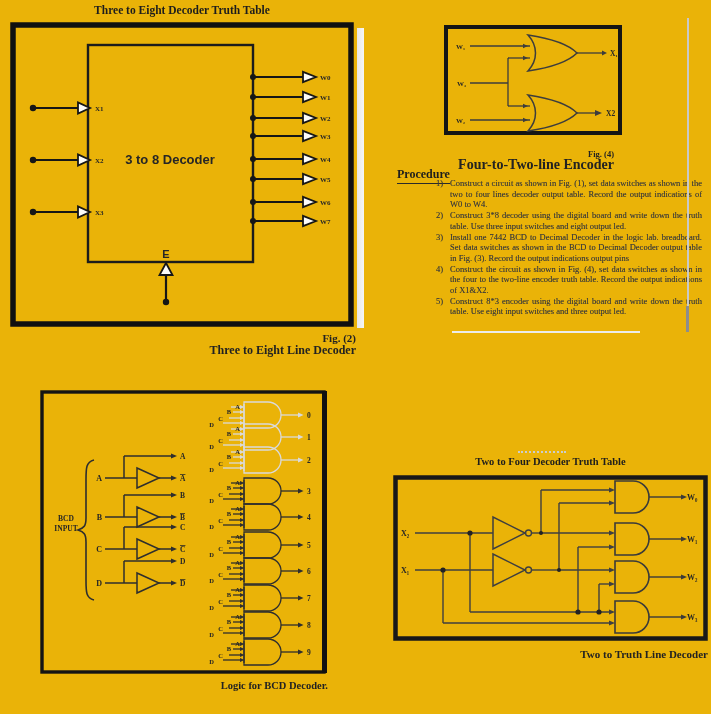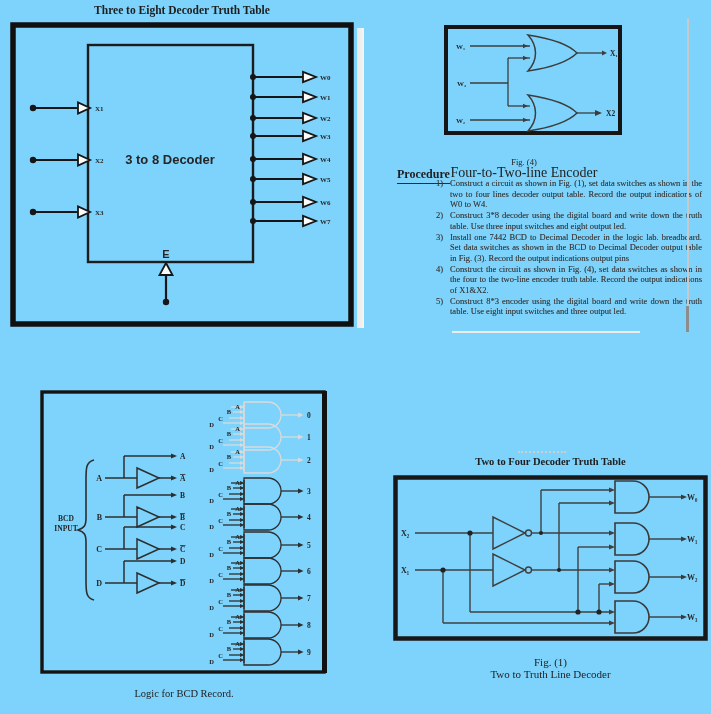--- a/index.html
+++ b/index.html
@@ -1,20 +1,20 @@
 <!DOCTYPE html>
 <html><head>
 <meta charset="utf-8">
 <style>
   html,body{margin:0;padding:0;}
   body{background:#e9e9e9;}
-  .page{position:relative;width:711px;height:714px;background:#7dd3fc;overflow:hidden;
+  .page{position:relative;width:711px;height:714px;background:#eab308;overflow:hidden;
         font-family:"Liberation Serif",serif;color:#2e2e2e;}
   .abs{position:absolute;}
-  .cap{text-align:center;font-weight:normal;color:#222;margin-top:8px;}
+  .cap{text-align:right;font-weight:bold;color:#222;}
   .title{font-weight:bold;color:#1d1d1d;text-align:center;}
   
   .st{font-family:"Liberation Serif",serif;fill:#262626;}
   .sans{font-family:"Liberation Sans",sans-serif;}
   .b{font-weight:bold;}
   .ovl{text-decoration:overline;}
   
   .proc-head{font-weight:bold;font-size:12px;color:#1e1e1e;border-bottom:1.5px solid #2a2a2a;
              padding-bottom:1px;display:inline-block;}
   .steps{width:266px;font-size:8.5px;line-height:10.7px;color:#3a3a3a;
@@ -96,20 +96,24 @@
     </g>
 
     <g stroke="#161616">
       <text x="158" y="238" class="st sans b" font-size="11" text-anchor="middle" stroke="none">E</text>
       <polygon points="151.5,255 164.5,255 158,243" fill="#fbfbfa" stroke-width="1.8"></polygon>
       <line x1="158" y1="255" x2="158" y2="279" stroke-width="2.2"></line>
       <circle cx="158" cy="282" r="3.2" fill="#161616" stroke="none"></circle>
     </g>
   </svg>
 
+  <div class="abs cap" style="left:8px;top:332px;width:348px;font-size:11px;line-height:12px;">
+    <div>Fig. (2)</div>
+    <div style="font-size:12px;">Three to Eight Line Decoder</div>
+  </div>
 
   <svg class="abs" style="left:444px;top:25px;" width="178" height="110" viewBox="0 0 178 110">
     <defs>
       <path id="or-g" d="M-24,-18 C-14,-7 -14,7 -24,18 C-4,15 16,9 25,0 C16,-9 -4,-15 -24,-18 Z" fill="none" stroke="currentColor" stroke-width="1.5"></path>
     </defs>
     <rect x="2" y="2" width="174" height="106" fill="none" stroke="#151515" stroke-width="4"></rect>
     <g color="#3d3d3d" stroke="#3d3d3d" stroke-width="1.3">
       <use href="#or-g" x="108" y="28"></use>
       <use href="#or-g" x="108" y="88"></use>
       <line x1="26" y1="21" x2="86" y2="21"></line>
@@ -301,21 +305,21 @@
       <use href="#bcd-gate" y="262" color="#2e2e2e"></use>
       <text x="200" y="256" class="st b" font-size="6.5" text-anchor="end">A</text>
       <text x="191" y="261" class="st b" font-size="6.5" text-anchor="end">B</text>
       <text x="183" y="268" class="st b" font-size="6.5" text-anchor="end">C</text>
       <text x="174" y="274" class="st b" font-size="6.5" text-anchor="end">D</text>
       <text x="267" y="264.5" class="st b" font-size="7.5">9</text>
     </g>
   </svg>
 
   <div class="abs cap" style="left:40px;top:680px;width:288px;font-size:10.5px;line-height:11.5px;">
-    <div>Logic for BCD Record.</div>
+    <div>Logic for BCD Decoder.</div>
   </div>
 
   <div class="abs" style="left:393px;top:450px;width:315px;height:230px;">
     <div class="abs smudge" style="left:125px;top:1px;width:48px;height:2px;"></div>
     <div class="abs title" style="left:0;top:6px;width:315px;font-size:10.5px;">Two to Four Decoder Truth Table</div>
 
     <svg class="abs" style="left:0;top:25px;" width="315" height="170" viewBox="0 0 315 170">
       <defs>
         <g id="and-g" stroke="currentColor">
           <path d="M0,-16 h18 a16,16 0 0 1 0,32 h-18 z" fill="none" stroke-width="1.6"></path>
@@ -371,21 +375,20 @@
 
       <text x="8" y="61" class="st b" font-size="8">X₂</text>
       <text x="8" y="98" class="st b" font-size="8">X₁</text>
       <text x="294" y="25" class="st b" font-size="8">W₀</text>
       <text x="294" y="67" class="st b" font-size="8">W₁</text>
       <text x="294" y="105" class="st b" font-size="8">W₂</text>
       <text x="294" y="145" class="st b" font-size="8">W₃</text>
     </svg>
 
     <div class="abs cap" style="left:0;top:198px;width:315px;font-size:11px;line-height:12px;">
-      <div>Fig. (1)</div>
       <div>Two to Truth Line Decoder</div>
     </div>
   </div>
 
   <div class="abs band" style="left:357px;top:28px;width:7px;height:300px;"></div>
   <div class="abs vline" style="left:687px;top:18px;width:2px;height:292px;"></div>
   <div class="abs vline-dark" style="left:686px;top:306px;width:3px;height:26px;"></div>
   <div class="abs smudge2" style="left:452px;top:331px;width:188px;height:2px;"></div>
 
 </div>

